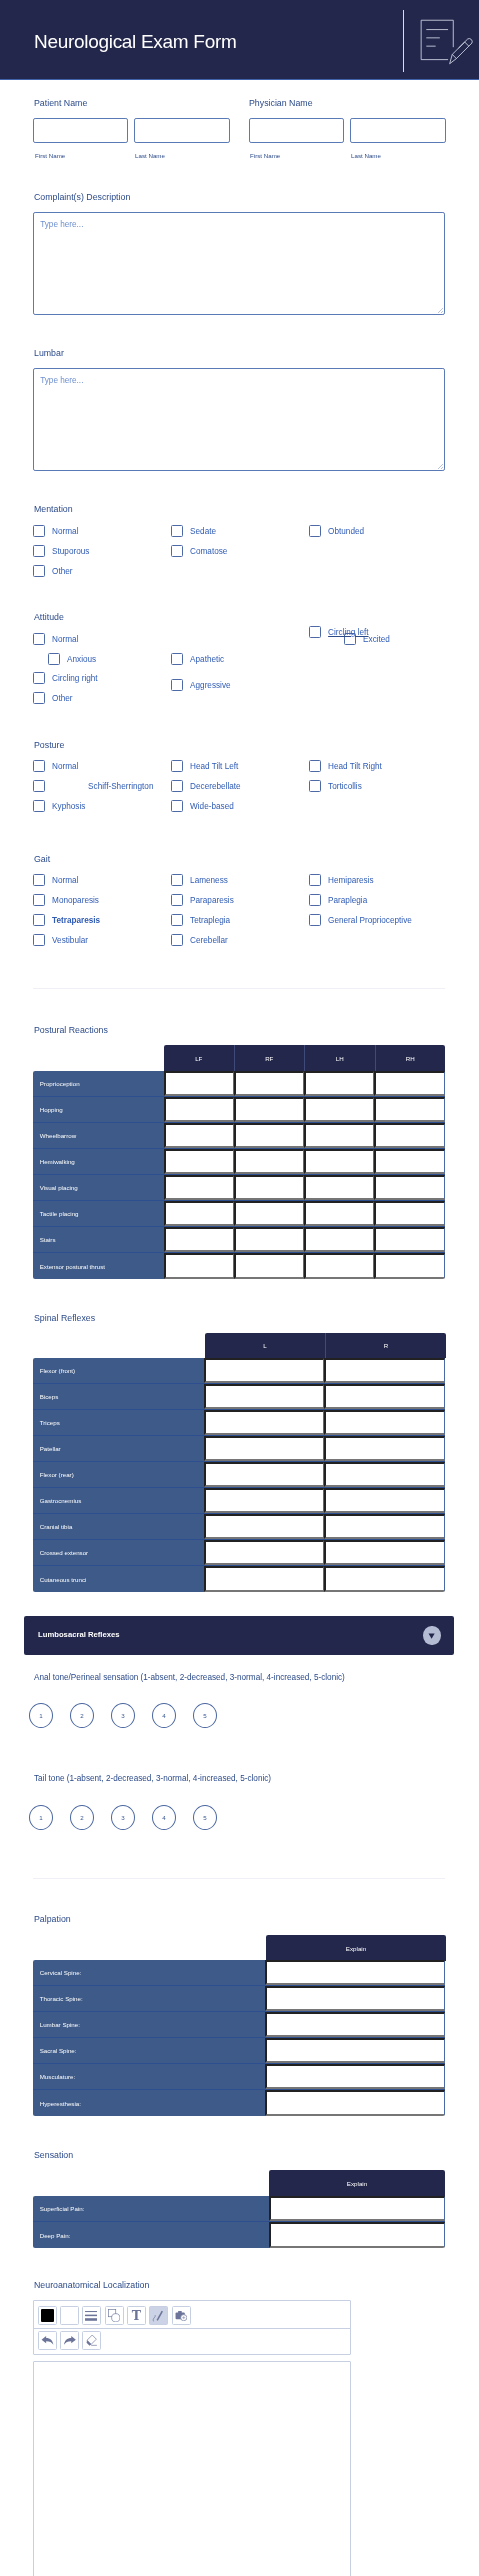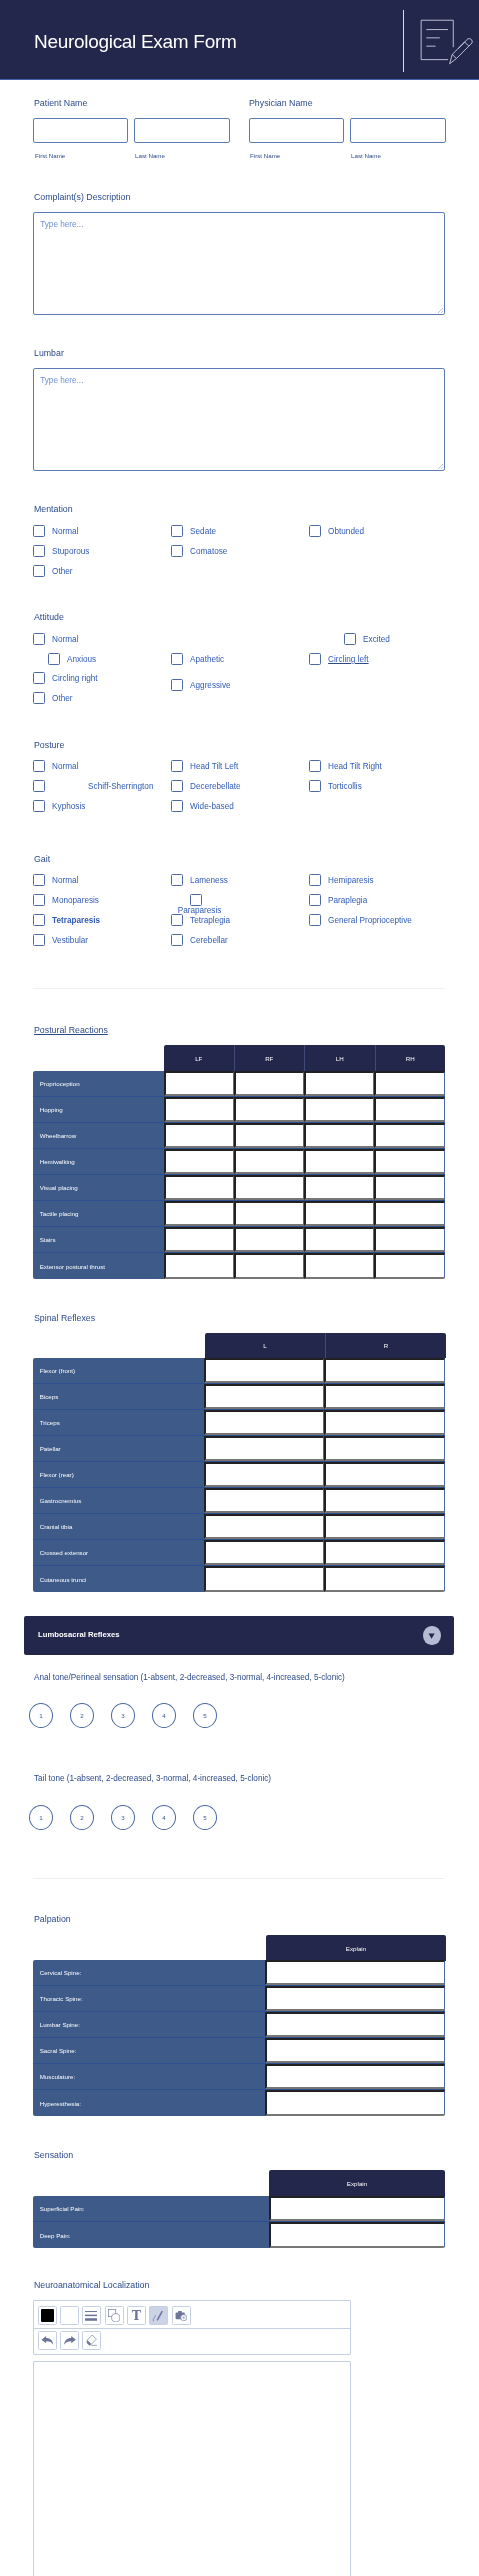--- a/index.html
+++ b/index.html
@@ -133,21 +133,21 @@
     <span class="cb-label">Excited</span>
   </div>
 <div class="abs cb-item" style="left:48px;top:653px;">
     <span class="cb"></span>
     <span class="cb-label">Anxious</span>
   </div>
 <div class="abs cb-item" style="left:171px;top:653px;">
     <span class="cb"></span>
     <span class="cb-label">Apathetic</span>
   </div>
-<div class="abs cb-item" style="left:309px;top:653px;text-decoration:underline;">
+<div class="abs cb-item" style="left:309px;top:626px;text-decoration:underline;">
     <span class="cb"></span>
     <span class="cb-label">Circling left</span>
   </div>
 <div class="abs cb-item" style="left:33px;top:672px;">
     <span class="cb"></span>
     <span class="cb-label">Circling right</span>
   </div>
 <div class="abs cb-item" style="left:33px;top:692px;">
     <span class="cb"></span>
     <span class="cb-label">Other</span>
@@ -197,21 +197,21 @@
     <span class="cb-label">Lameness</span>
   </div>
 <div class="abs cb-item" style="left:309px;top:874px;">
     <span class="cb"></span>
     <span class="cb-label">Hemiparesis</span>
   </div>
 <div class="abs cb-item" style="left:33px;top:894px;">
     <span class="cb"></span>
     <span class="cb-label">Monoparesis</span>
   </div>
-<div class="abs cb-item" style="left:171px;top:894px;flex-direction:column;">
+<div class="abs cb-item" style="left:171px;top:894px;">
     <span class="cb"></span>
     <span class="cb-label">Paraparesis</span>
   </div>
 <div class="abs cb-item" style="left:309px;top:894px;">
     <span class="cb"></span>
     <span class="cb-label">Paraplegia</span>
   </div>
 <div class="abs cb-item" style="left:33px;top:914px;font-weight:bold;">
     <span class="cb"></span>
     <span class="cb-label">Tetraparesis</span>
@@ -228,21 +228,21 @@
     <span class="cb"></span>
     <span class="cb-label">Vestibular</span>
   </div>
 <div class="abs cb-item" style="left:171px;top:934px;">
     <span class="cb"></span>
     <span class="cb-label">Cerebellar</span>
   </div>
 
 <div class="abs divider" style="top:988px;"></div>
 
-<div class="abs label" style="left:34px;top:1025px;text-decoration:underline;">Postural Reactions</div>
+<div class="abs label" style="left:34px;top:1025px;">Postural Reactions</div>
 <div class="mhead" style="left:164px;top:1045px;width:281px;height:26px;">
   <div>LF</div>
   <div>RF</div>
   <div>LH</div>
   <div>RH</div>
 </div>
 <div class="mrows" style="left:33px;top:1071px;width:412px;">
   <div class="mrow" style="height:26px;">
       <div class="mrow-label" style="width:131px;">Proprioception</div>
       <input class="mcell" style="width: 70px;">

